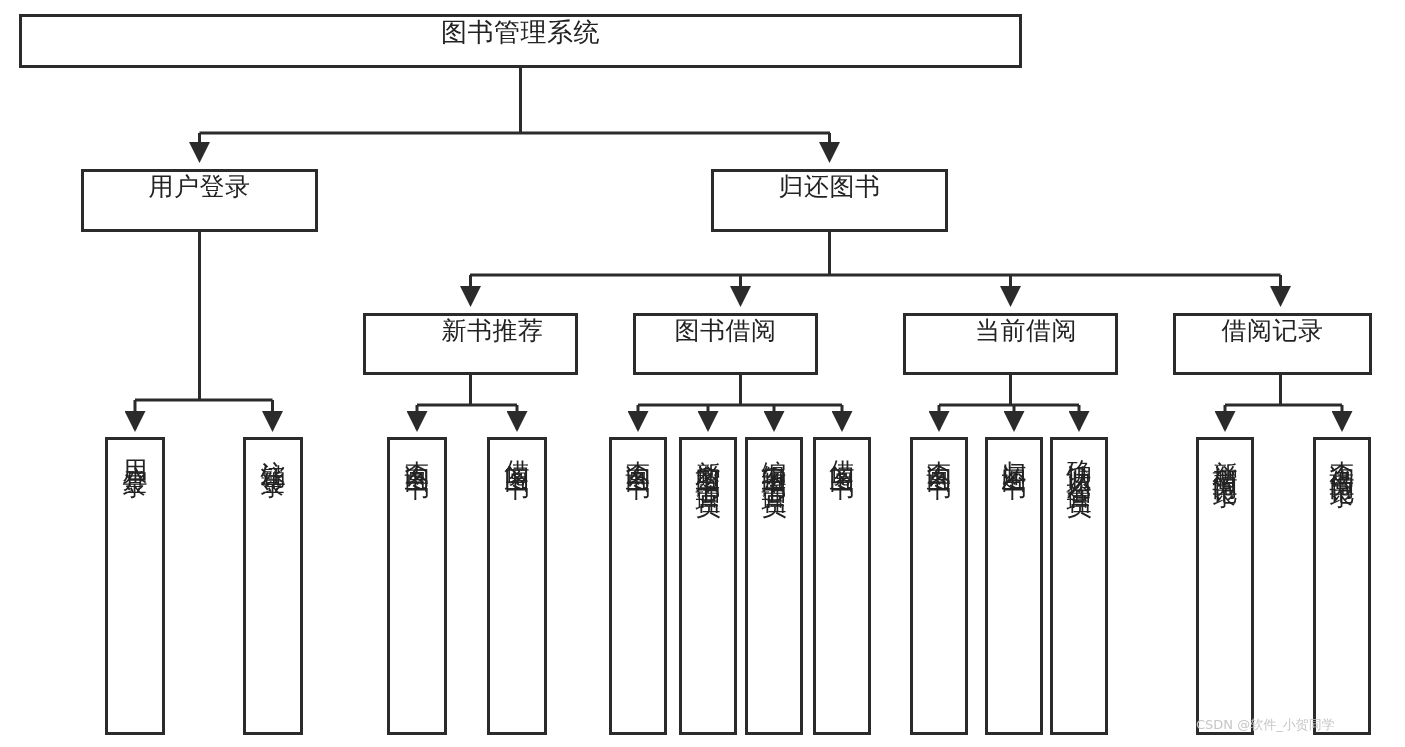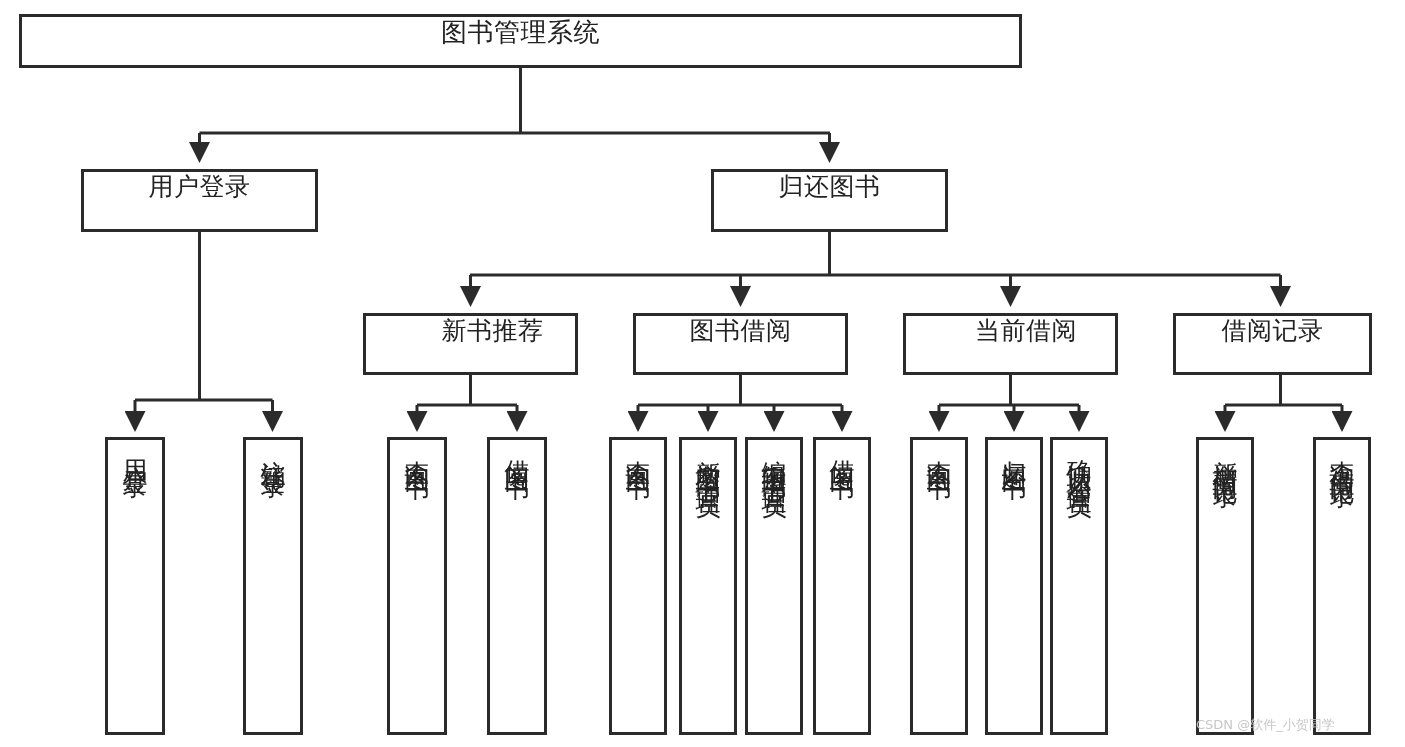--- a/index.html
+++ b/index.html
@@ -131,21 +131,21 @@
   <div class="node horiz" style="left:81px; top:169px; width:237px; height:63px;">
     <span class="label">用户登录</span>
   </div>
   <div class="node horiz" style="left:711px; top:169px; width:237px; height:63px;">
     <span class="label">归还图书</span>
   </div>
 
   <div class="node horiz" style="left:363px; top:313px; width:215px; height:62px;padding-left:44px;">
     <span class="label">新书推荐</span>
   </div>
-  <div class="node horiz" style="left:633px; top:313px; width:215px; height:62px;">
+  <div class="node horiz" style="left:633px; top:313px; width:185px; height:62px;">
     <span class="label">图书借阅</span>
   </div>
   <div class="node horiz" style="left:903px; top:313px; width:215px; height:62px;padding-left:31px;">
     <span class="label">当前借阅</span>
   </div>
   <div class="node horiz" style="left:1173px; top:313px; width:199px; height:62px;font-family:Liberation Serif, serif;">
     <span class="label">借阅记录</span>
   </div>
 
   <div class="node leaf" style="left:105px; top:437px; width:60px; height:298px;">

